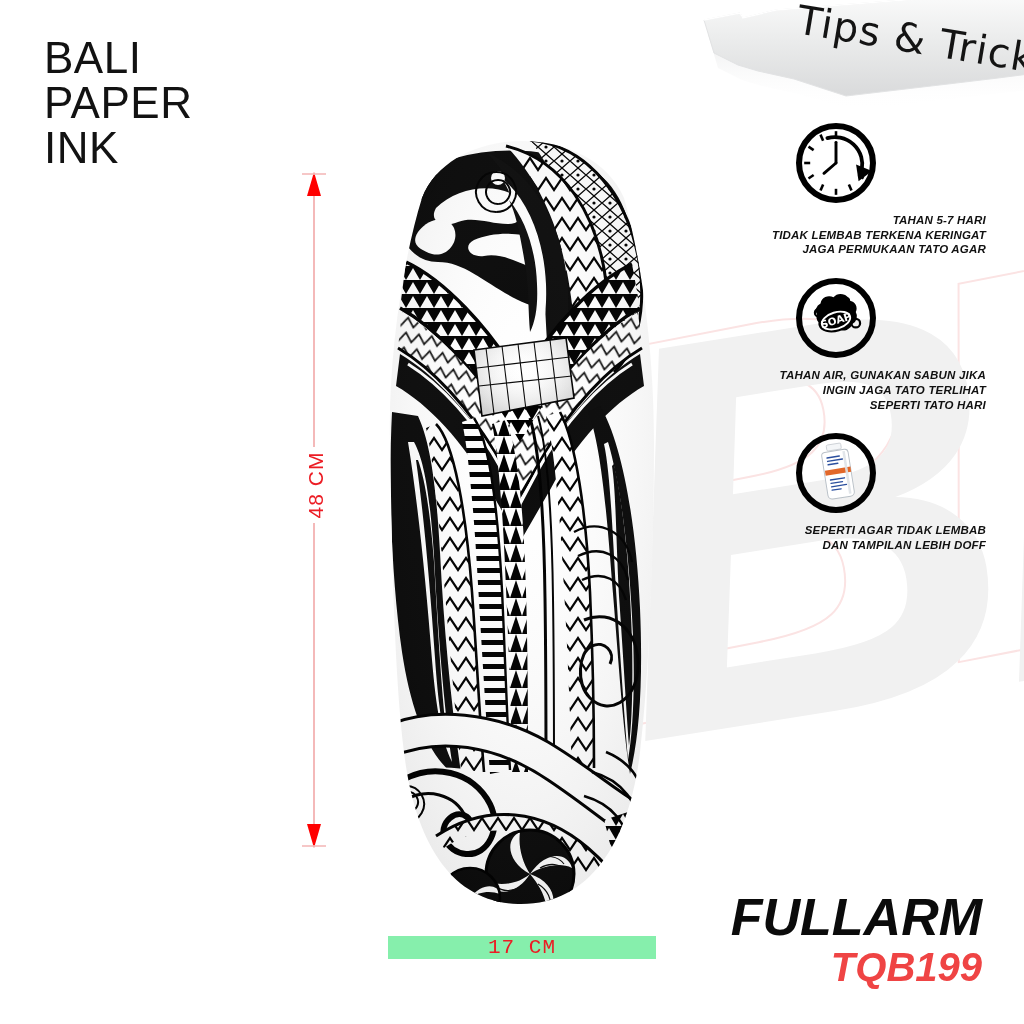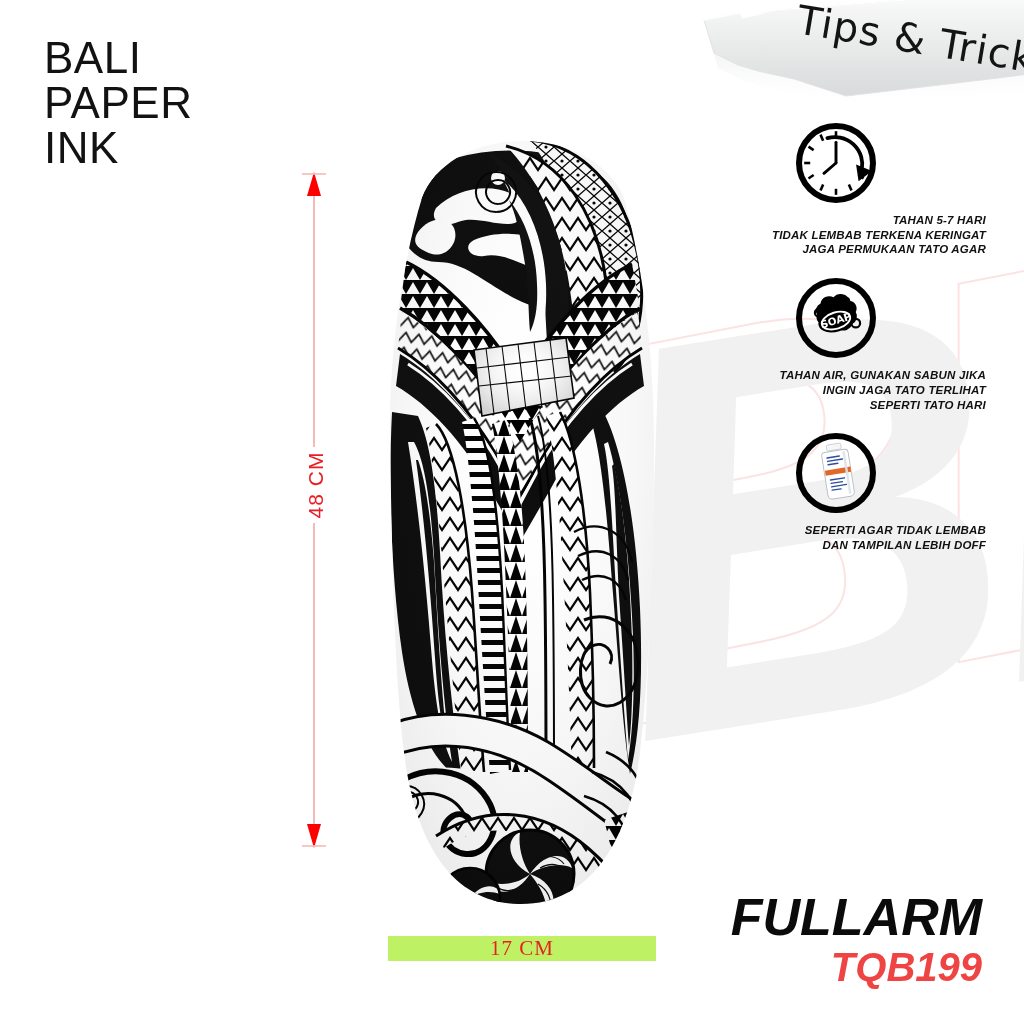--- a/index.html
+++ b/index.html
@@ -67,22 +67,22 @@
     position:absolute;left:-18px;top:300px;width:76px;
     transform:rotate(-90deg);
     color:#ec1c24;font-size:21px;letter-spacing:1px;
     text-align:center;background:#fff;padding:3px 0;
     font-family:"Liberation Sans",sans-serif;
   }
   .dim-h{position:absolute;left:388px;top:938px;width:268px;height:34px;}
   .dim-h-label{
     position:absolute;left:0;top:-2px;width:268px;text-align:center;
     color:#ec1c24;font-size:21px;letter-spacing:1px;
-    background:#bef264;padding:0 6px;box-sizing:border-box;
-    font-family:Liberation Serif, serif;
+    background:#86efac;padding:0 6px;box-sizing:border-box;
+    font-family:Liberation Mono, monospace;
   }
 
   
   .prod{position:absolute;right:42px;bottom:34px;text-align:right;}
   .prod .title{
     font-size:52px;font-weight:700;font-style:italic;
     color:#0b0b0b;letter-spacing:0px;line-height:.98;
     font-family:"Liberation Sans",sans-serif;
   }
   .prod .code{

